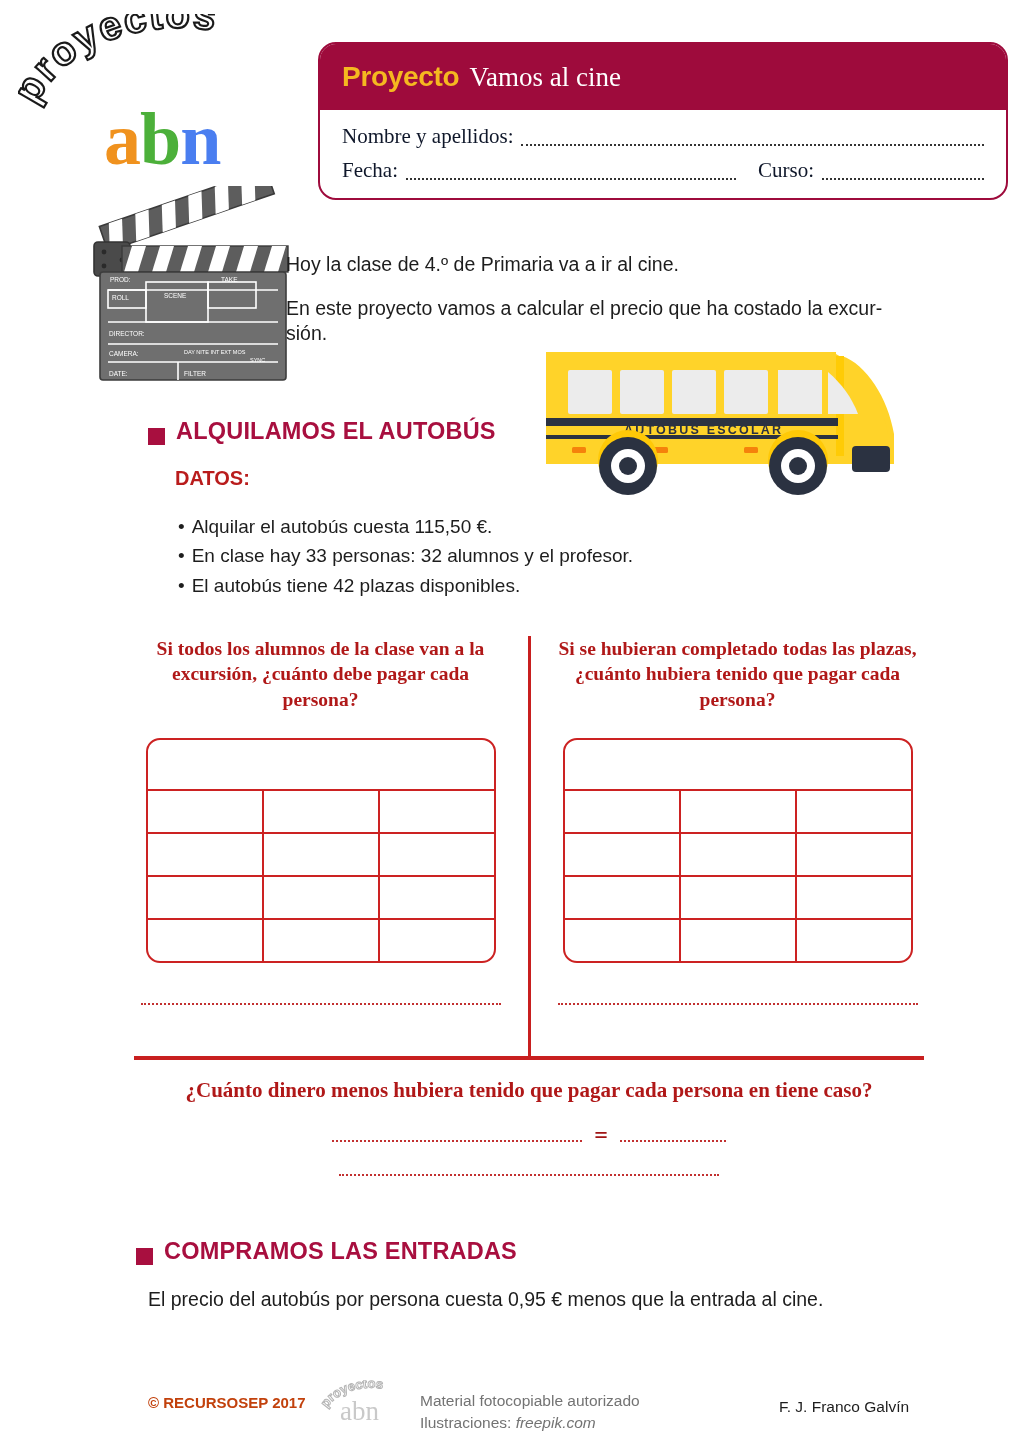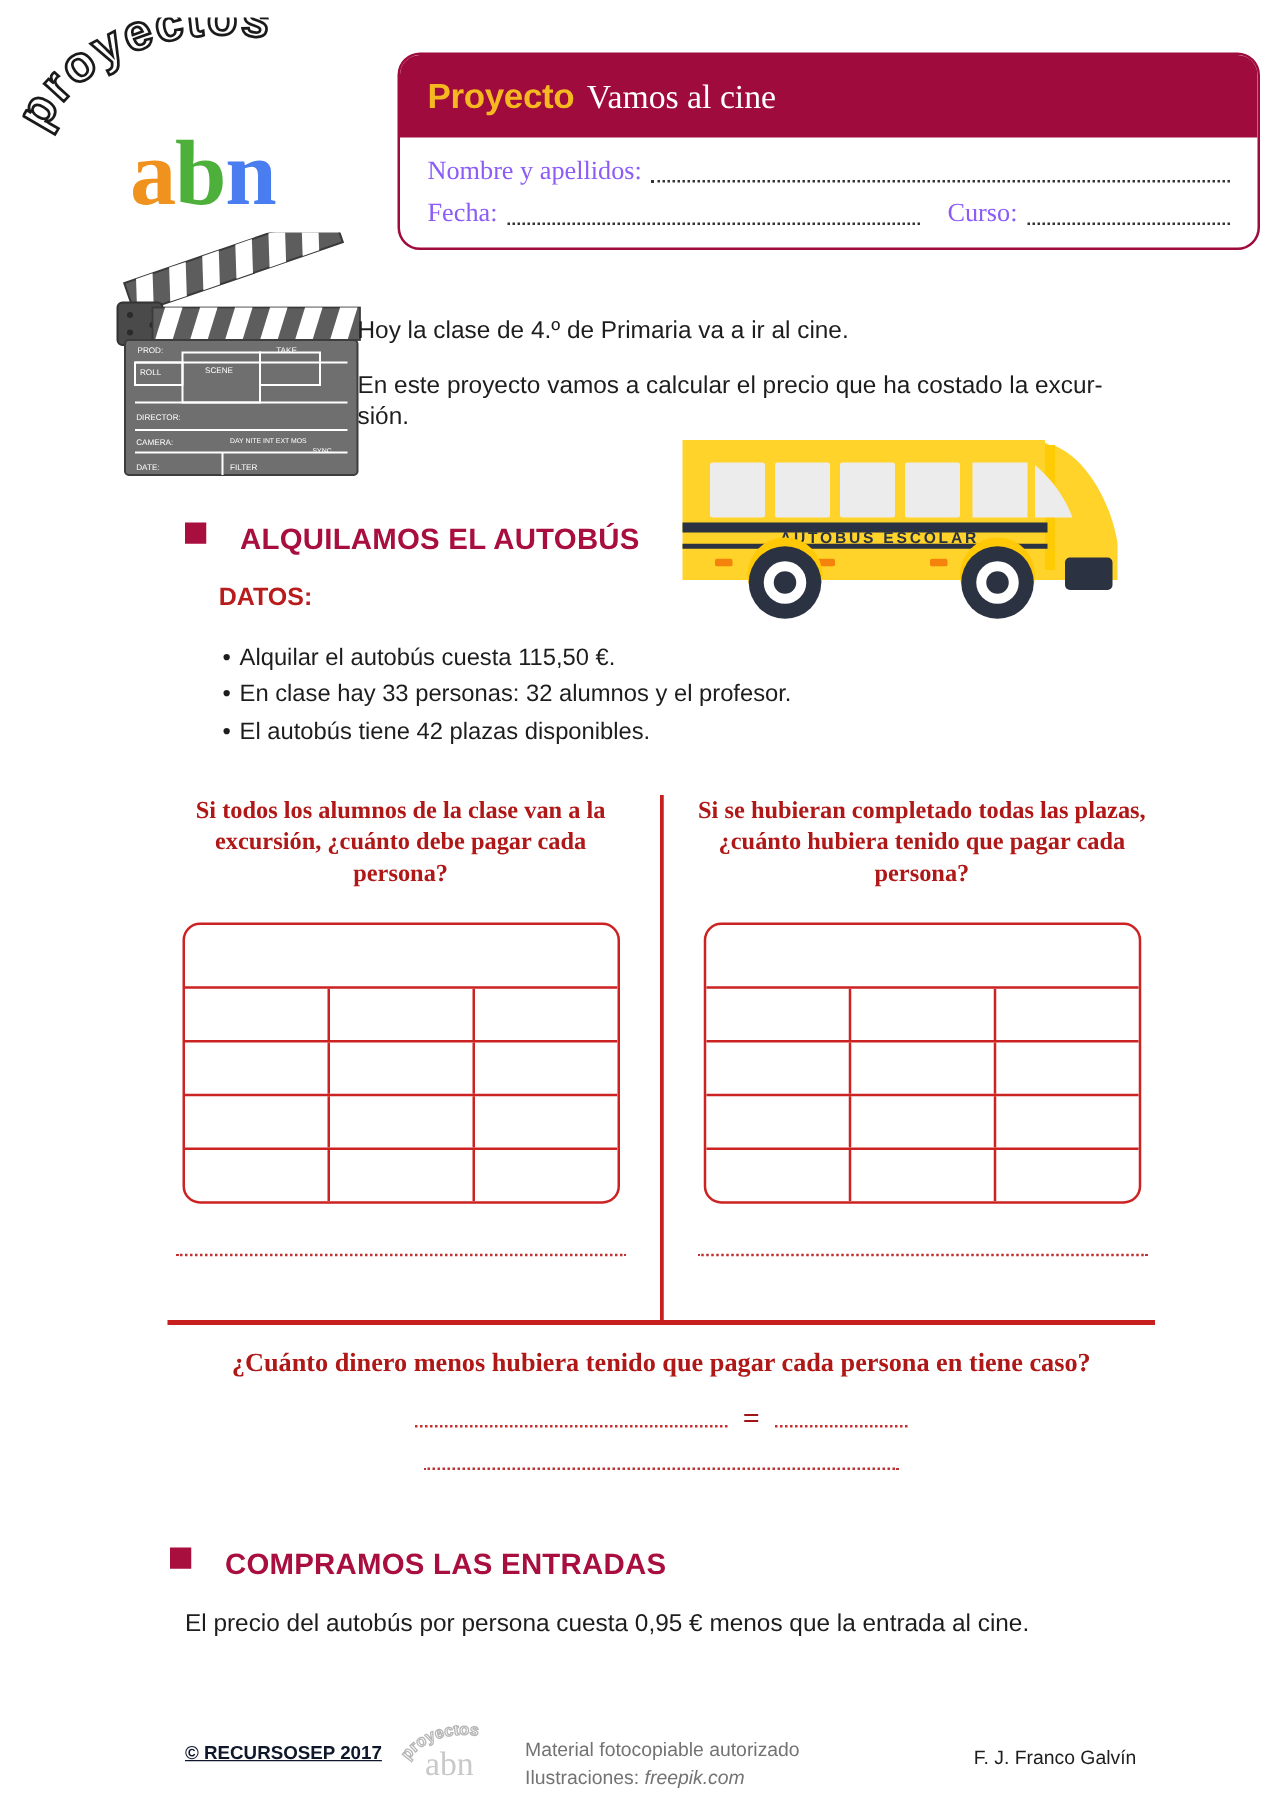--- a/index.html
+++ b/index.html
@@ -39,38 +39,38 @@
   }
   .header-band .proy {
     color: #f5b820; font-weight: 700; font-size: 28px;
     font-family: "Liberation Sans", sans-serif; letter-spacing: -0.3px;
   }
   .header-band .ttl {
     color: #ffffff; font-size: 27px; margin-left: 10px;
     font-family: "Liberation Serif", serif;
   }
   .header-fields { padding: 14px 22px 0 22px; font-family: "Liberation Serif", serif; }
-  .fld-row { display: flex; align-items: baseline; font-size: 21px; color: #8b5cf6; margin-bottom: 9px; }
+  .fld-row { display: flex; align-items: baseline; font-size: 21px; color: #0f172a; margin-bottom: 9px; }
   .fld-row .lbl { white-space: nowrap; }
   .dots-k {
     flex: 1 1 auto; margin-left: 8px; height: 15px;
     border-bottom: 2.5px dotted #333; align-self: flex-end; margin-bottom: 3px;
   }
   .dots-k.fx { flex: 0 0 auto; }
 
   
   .intro { position: absolute; left: 286px; top: 252px; width: 620px; }
   .intro p { margin: 0 0 18px 0; font-size: 19.5px; color: #1d1d1d; line-height: 1.32; }
 
   
   .bus { position: absolute; left: 536px; top: 342px; width: 372px; height: 165px; }
 
   
   .sec-head {
-    position: absolute; display: flex; align-items: flex-start; gap: 27px;
+    position: absolute; display: flex; align-items: flex-end; gap: 11px;
   }
   .sec-sq { width: 17px; height: 17px; background: #a80f3f; display: inline-block; }
   .sec-txt {
     color: #a80f3f; font-weight: 700; font-size: 23.5px; letter-spacing: 0.2px;
   }
   #sec-bus { left: 148px; top: 418px; }
   #sec-tickets { left: 136px; top: 1238px; }
 
   .datos-lbl { position: absolute; left: 175px; top: 467px; font-weight: 700; font-size: 20px; color: #b91c1c; }
   .datos-list { position: absolute; left: 178px; top: 512px; width: 560px; }
@@ -119,21 +119,21 @@
   .bq-row { display: flex; justify-content: center; align-items: flex-end; gap: 12px; margin-bottom: 24px; }
   .bq-dots-a { width: 250px; height: 10px; border-bottom: 2.5px dotted #c23030; }
   .bq-eq { color: #a01515; font-size: 24px; font-weight: 700; line-height: 0.6; font-family: "Liberation Serif", serif; }
   .bq-dots-b { width: 106px; height: 10px; border-bottom: 2.5px dotted #c23030; }
   .bq-dots-c { width: 380px; height: 10px; border-bottom: 2.5px dotted #c23030; margin: 0 auto; }
 
   .tickets-txt { position: absolute; left: 148px; top: 1288px; width: 780px; font-size: 19.5px; color: #1d1d1d; }
 
   
   .footer { position: absolute; left: 0; top: 1378px; width: 1024px; height: 60px; }
-  .f-copy { position: absolute; left: 148px; top: 16px; font-weight: 700; font-size: 15px; color: #0f172a; text-decoration: underline; }
+  .f-copy { position: absolute; left: 148px; top: 16px; font-weight: 700; font-size: 15px; color: #c2410c; }
   .f-logo { position: absolute; left: 320px; top: 2px; width: 96px; height: 56px; }
   .f-logo .farc { position: absolute; left: 0; top: 0; width: 96px; height: 32px; }
   .f-logo .fabn {
     position: absolute; left: 20px; top: 16px; font-family: "Liberation Serif", serif;
     font-size: 27px; color: #c9c9c9; letter-spacing: 0px;
   }
   .f-mid { position: absolute; left: 420px; top: 12px; font-size: 15.5px; color: #737373; line-height: 1.45; }
   .f-mid .it { font-style: italic; }
   .f-auth { position: absolute; left: 735px; top: 20px; font-size: 15.5px; color: #1d1d1d; margin-left: 44px; }
 </style>

